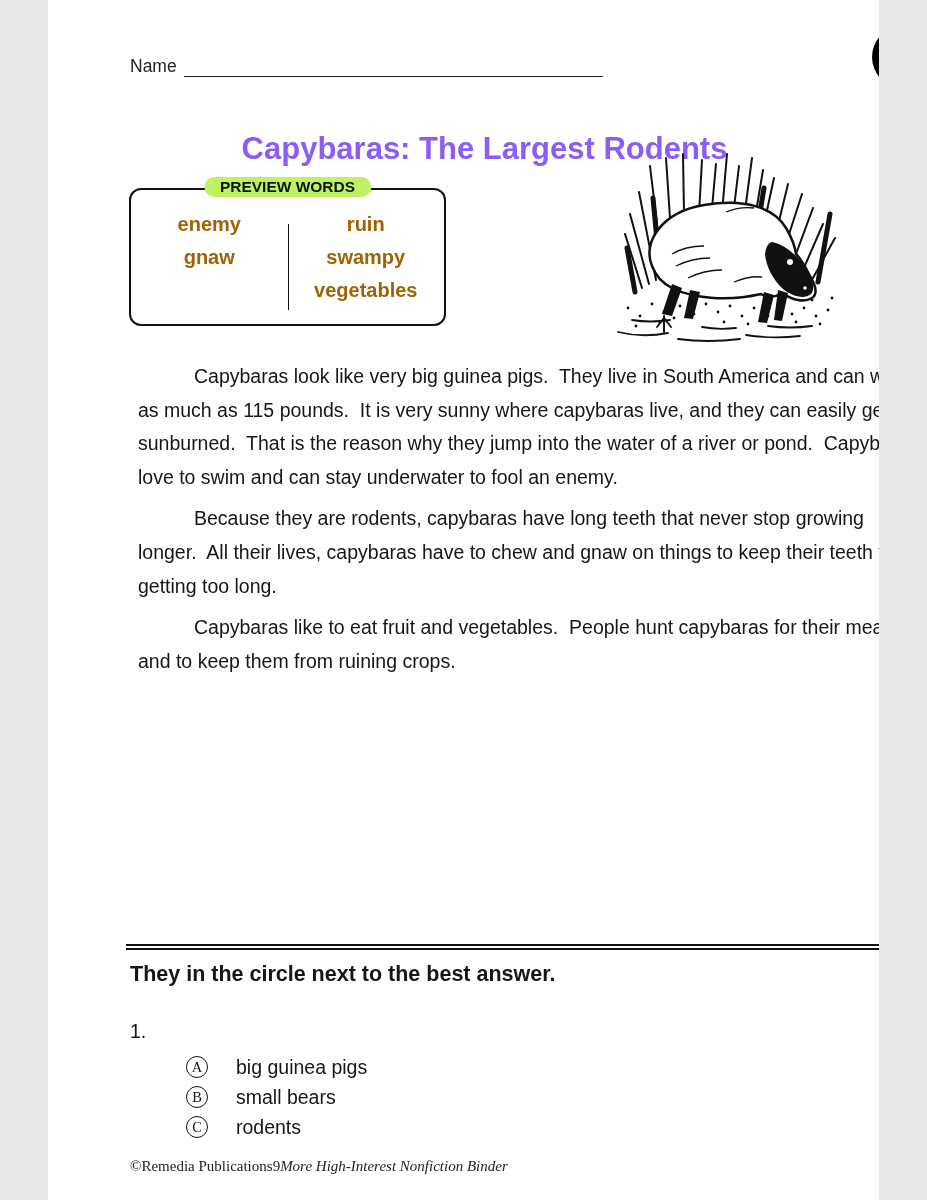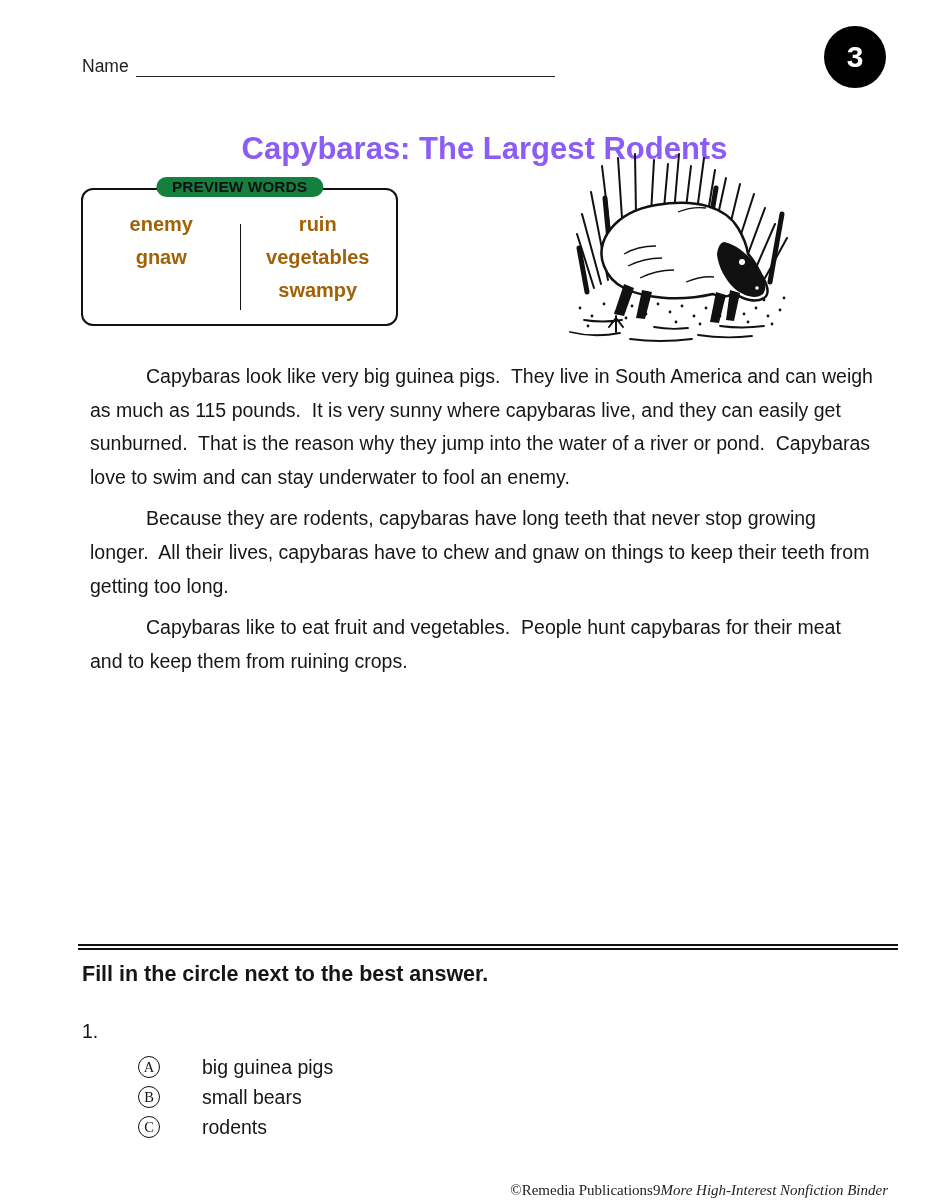--- a/index.html
+++ b/index.html
@@ -1,33 +1,33 @@
 <!DOCTYPE html>
 <html><head>
 <meta charset="utf-8">
 <style>
   html,body{margin:0;padding:0;background:#e8e8e8;}
   .page{
-    position:relative;width:927px;height:1200px;background:#ffffff;
+    position:relative;width:831px;height:1200px;background:#ffffff;
     font-family:"Liberation Sans", sans-serif;color:#161616;overflow:hidden;
     margin:0 auto;
   }
   
   .name-row{position:absolute;left:82px;top:56px;font-size:17.5px;color:#222;}
   .name-line{display:inline-block;width:419px;height:1em;border-bottom:1.7px solid #222;margin-left:7px;vertical-align:-5px;}
   .badge{position:absolute;left:824px;top:26px;width:62px;height:62px;border-radius:50%;
     background:#000;color:#fff;font-weight:bold;font-size:30px;
     display:flex;align-items:center;justify-content:center;}
   .title{position:absolute;top:110px;left:42px;right:0;text-align:center;
     font-size:31px;font-weight:bold;color:#8b5cf6;}
   
   .preview-box{position:absolute;left:81px;top:188px;width:313px;height:134px;
     border:2.5px solid #111;border-radius:12px;}
   .preview-pill{position:absolute;top:-13px;left:50%;transform:translateX(-50%);
-    background:#15803d;border-radius:12px;padding:1px 16px;font-weight:bold;
+    background:#bef264;border-radius:12px;padding:1px 16px;font-weight:bold;
     font-size:15.5px;white-space:nowrap;color:#111;}
   .preview-cols{display:flex;height:100%;padding-top:18px;box-sizing:border-box;}
   .preview-col{flex:1;text-align:center;font-weight:bold;font-size:20px;line-height:33px;color:#a16207;}
   .preview-divider{position:absolute;left:50%;top:34px;bottom:14px;width:1.5px;background:#111;}
   
   .illustration{position:absolute;left:558px;top:150px;width:248px;height:196px;}
   
   .passage{position:absolute;left:82px;top:352px;width:802px;font-size:19.5px;line-height:33.6px;}
   .para{margin:8px;text-indent:56px;white-space:pre-wrap;}
   
@@ -36,25 +36,25 @@
   .quiz-heading{position:absolute;left:82px;top:962px;font-size:21.5px;font-weight:bold;}
   .question-row{position:absolute;left:82px;top:1020px;font-size:19.5px;display:flex;}
   .q-num{width:56px;}
   .blank{display:inline-block;width:86px;height:1.05em;border-bottom:2px solid #111;
     margin-left:6px;margin-right:2px;vertical-align:-6px;}
   .options{position:absolute;left:138px;top:1052px;}
   .option-row{display:flex;align-items:center;height:30px;}
   .bubble{width:22px;height:22px;border:1.6px solid #111;border-radius:50%;
     display:flex;align-items:center;justify-content:center;
     font-family:"Liberation Serif", serif;font-size:14.5px;box-sizing:border-box;}
-  .option-label{margin-left:42px;font-size:19.5px;}
+  .option-label{margin-left:28px;font-size:19.5px;}
   
   .footer{position:absolute;left:82px;right:39px;top:1158px;display:flex;
-    justify-content:flex-end;align-items:baseline;
-    font-family:"Liberation Serif", serif;font-size:15px;color:#222;margin-top:24px;}
+    justify-content:flex-start;align-items:baseline;
+    font-family:"Liberation Serif", serif;font-size:15px;color:#222;}
   .footer-right{font-style:italic;}
 </style>
 </head>
 <body>
 
 <div class="page">
 
   <div class="name-row">
     <span>Name</span><span class="name-line"></span>
   </div>
@@ -67,22 +67,22 @@
   <div class="preview-box">
     <div class="preview-pill">PREVIEW WORDS</div>
     <div class="preview-divider"></div>
     <div class="preview-cols">
       <div class="preview-col">
         <div>enemy</div>
         <div>gnaw</div>
       </div>
       <div class="preview-col">
         <div>ruin</div>
+        <div>swampy</div>
         <div>vegetables</div>
-        <div>swampy</div>
       </div>
     </div>
   </div>
 
   <div class="illustration">
     <svg width="248" height="196" viewBox="0 0 248 196" xmlns="http://www.w3.org/2000/svg">
 
       <g stroke="#111" stroke-width="2" stroke-linecap="round" fill="none">
         <path d="M58,132 L44,16"></path>
           <path d="M68,128 L60,8"></path>
@@ -178,21 +178,21 @@
     </svg>
   </div>
 
   <div class="passage">
     <p class="para">Capybaras look like very big guinea pigs.  They live in South America and can weigh as much as 115 pounds.  It is very sunny where capybaras live, and they can easily get sunburned.  That is the reason why they jump into the water of a river or pond.  Capybaras love to swim and can stay underwater to fool an enemy.</p>
     <p class="para">Because they are rodents, capybaras have long teeth that never stop growing longer.  All their lives, capybaras have to chew and gnaw on things to keep their teeth from getting too long.</p>
     <p class="para">Capybaras like to eat fruit and vegetables.  People hunt capybaras for their meat and to keep them from ruining crops.</p>
   </div>
 
   <div class="rule"></div>
-  <div class="quiz-heading">Fill in the circle next to the best answer.</div>
+  <div class="quiz-heading">They in the circle next to the best answer.</div>
 
   <div class="question-row">
     <span class="q-num">1.</span>
   </div>
 
   <div class="options">
     <div class="option-row">
       <span class="bubble">
           <span>A</span>
         </span>

